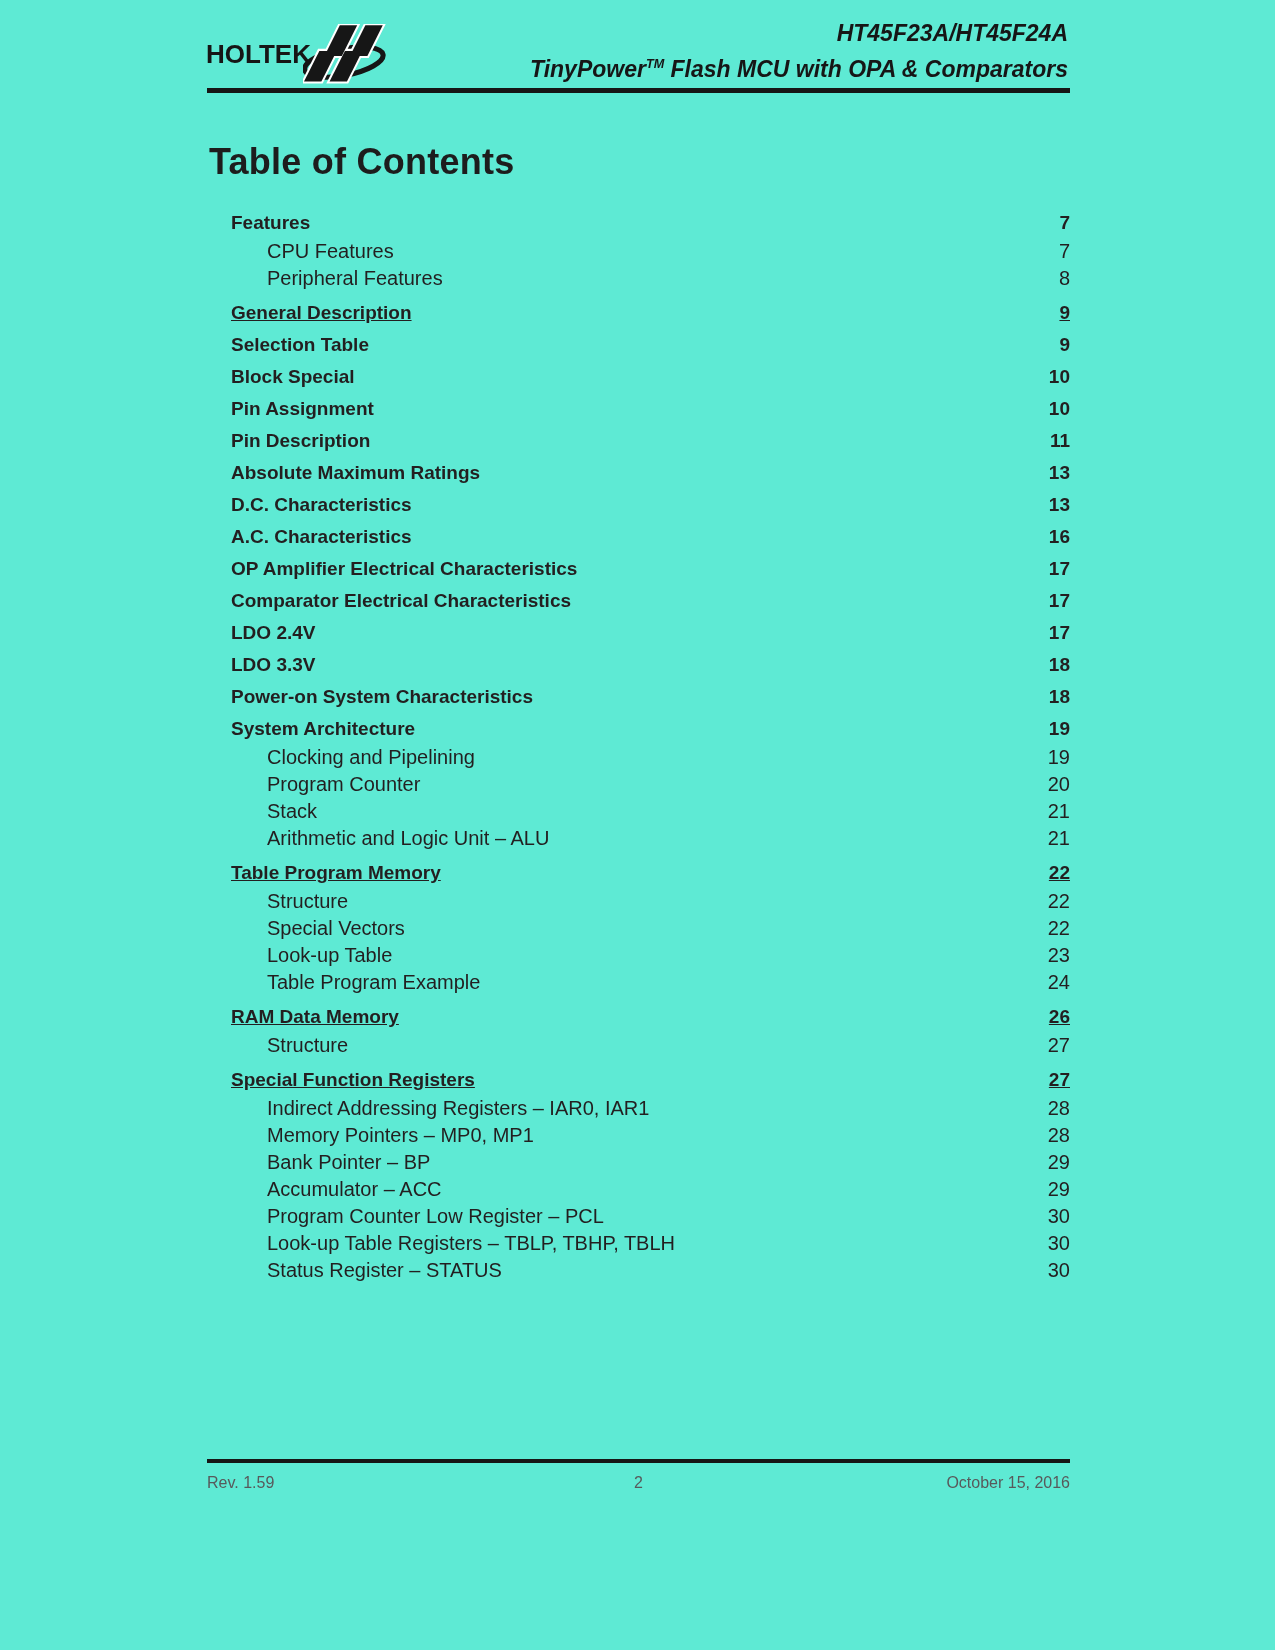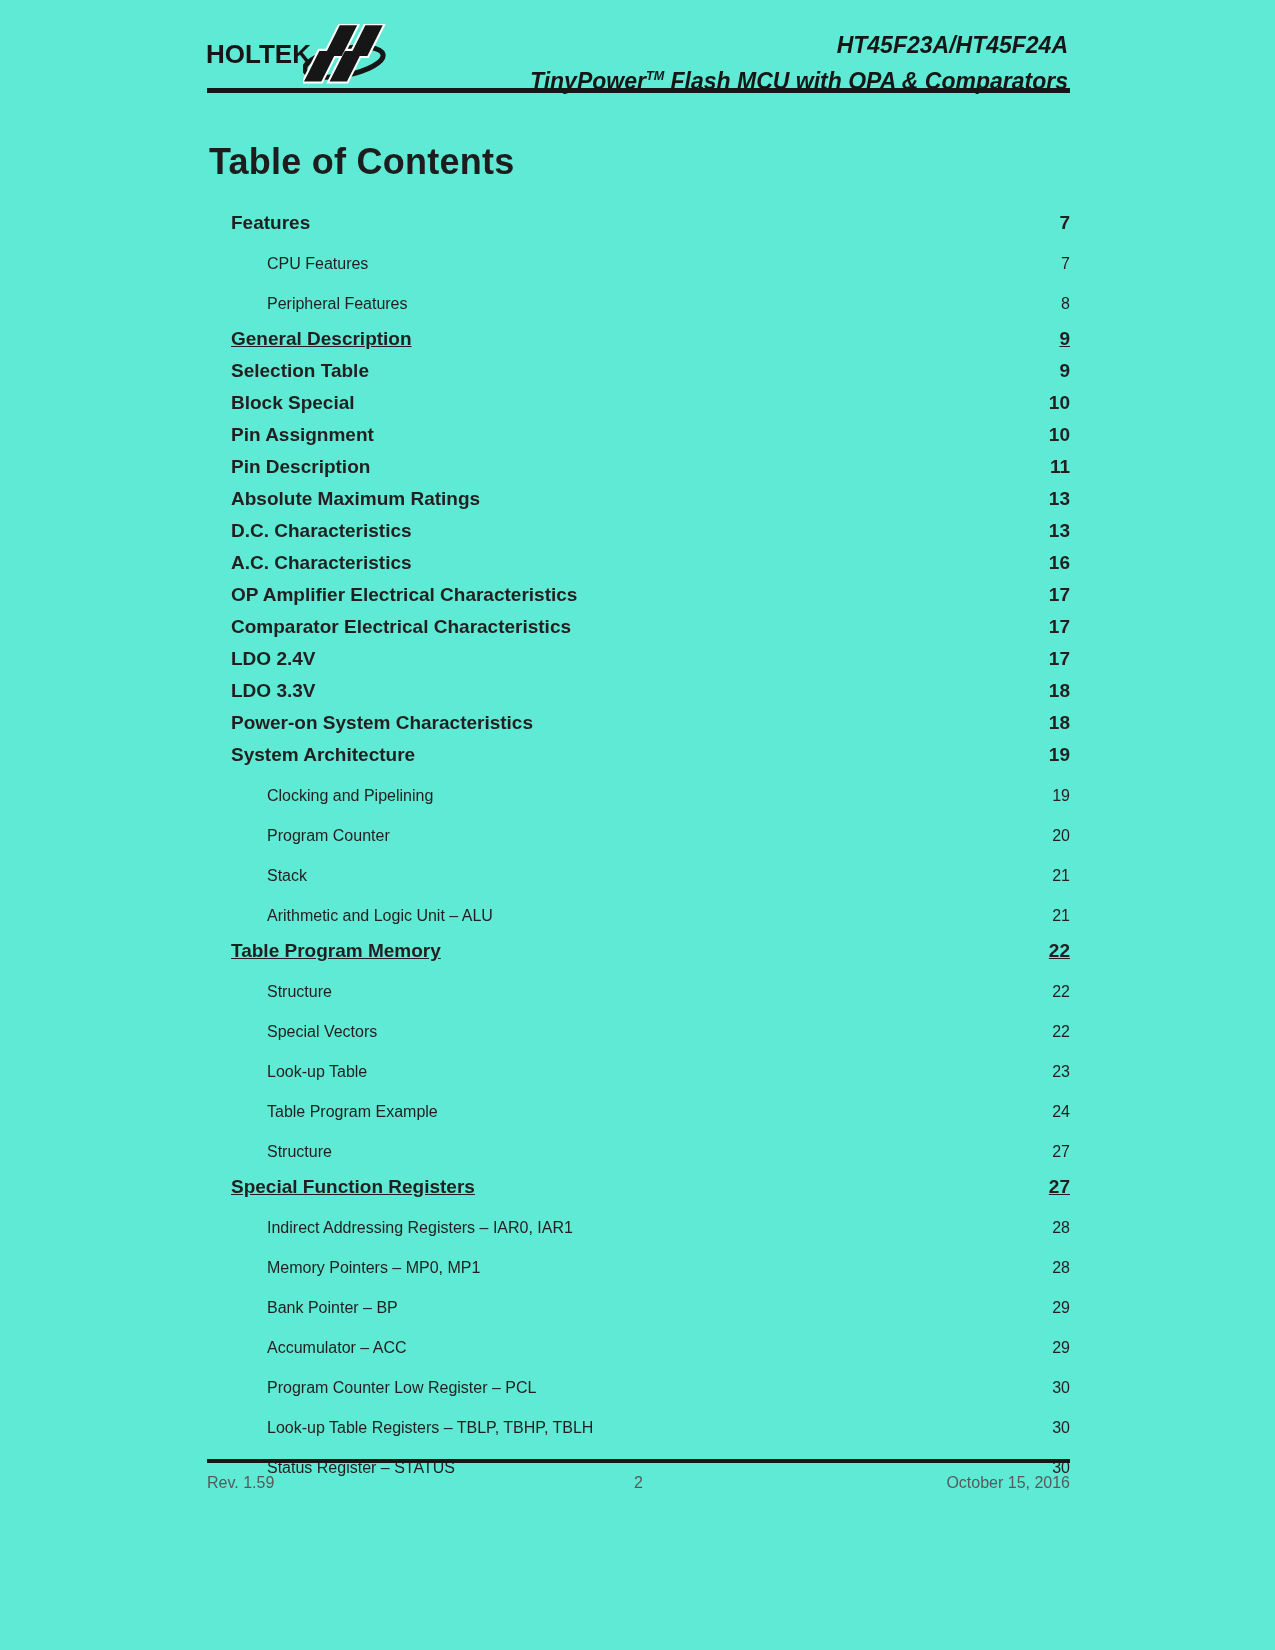--- a/index.html
+++ b/index.html
@@ -16,21 +16,21 @@
     position:absolute;left:206px;top:24px;
     display:flex;align-items:flex-end;
   }
   .logo-text{
     font-size:26px;font-weight:bold;letter-spacing:0px;
     padding-bottom:16px;margin-right:-8px;
     color:#161616;
   }
   .logo-mark{display:block;}
   .header-title{
-    position:absolute;right:207px;top:30px;
+    position:absolute;right:207px;top:18px;
     text-align:right;
     font-weight:bold;font-style:italic;
     font-size:23px;line-height:31px;
     color:#161616;
     white-space:nowrap;
   }
   .header-title sup{font-size:0.55em;}
   .header-rule{
     position:absolute;left:207px;right:205px;top:88px;
     height:5px;background:#161616;
@@ -52,22 +52,22 @@
   .lvl1{
     font-size:19px;line-height:22px;font-weight:bold;
     padding-left:24px;margin-top:10px;
   }
   .lvl1 .toc-leader{
     background-image:repeating-linear-gradient(90deg,#231f20 0 3px,transparent 3px 7.5px);
     background-size:100% 3px;
     background-position:0 calc(100% - 5px);
   }
   .lvl2{
-    font-size:16px;line-height:20px;font-weight:normal;
-    padding-left:60px;margin-top:20px;
+    font-size:20px;line-height:20px;font-weight:normal;
+    padding-left:60px;margin-top:7px;
   }
   .lvl2 .toc-leader{
     background-image:repeating-linear-gradient(90deg,#231f20 0 2.2px,transparent 2.2px 6.6px);
     background-size:100% 2.2px;
     background-position:0 calc(100% - 4px);
   }
   .toc-list .lvl2 + .lvl1{margin-top:14px;text-decoration:underline;}
   
   .footer-rule{
     position:absolute;left:207px;right:205px;top:1459px;
@@ -241,20 +241,25 @@
         <div class="toc-row lvl2">
           <span class="toc-label">Look-up Table</span>
           <span class="toc-leader"></span>
           <span class="toc-page">23</span>
         </div>
         <div class="toc-row lvl2">
           <span class="toc-label">Table Program Example</span>
           <span class="toc-leader"></span>
           <span class="toc-page">24</span>
         </div>
+        <div class="toc-row lvl1">
+          <span class="toc-label">RAM Data Memory</span>
+          <span class="toc-leader"></span>
+          <span class="toc-page">26</span>
+        </div>
         <div class="toc-row lvl2">
           <span class="toc-label">Structure</span>
           <span class="toc-leader"></span>
           <span class="toc-page">27</span>
         </div>
         <div class="toc-row lvl1">
           <span class="toc-label">Special Function Registers</span>
           <span class="toc-leader"></span>
           <span class="toc-page">27</span>
         </div>

